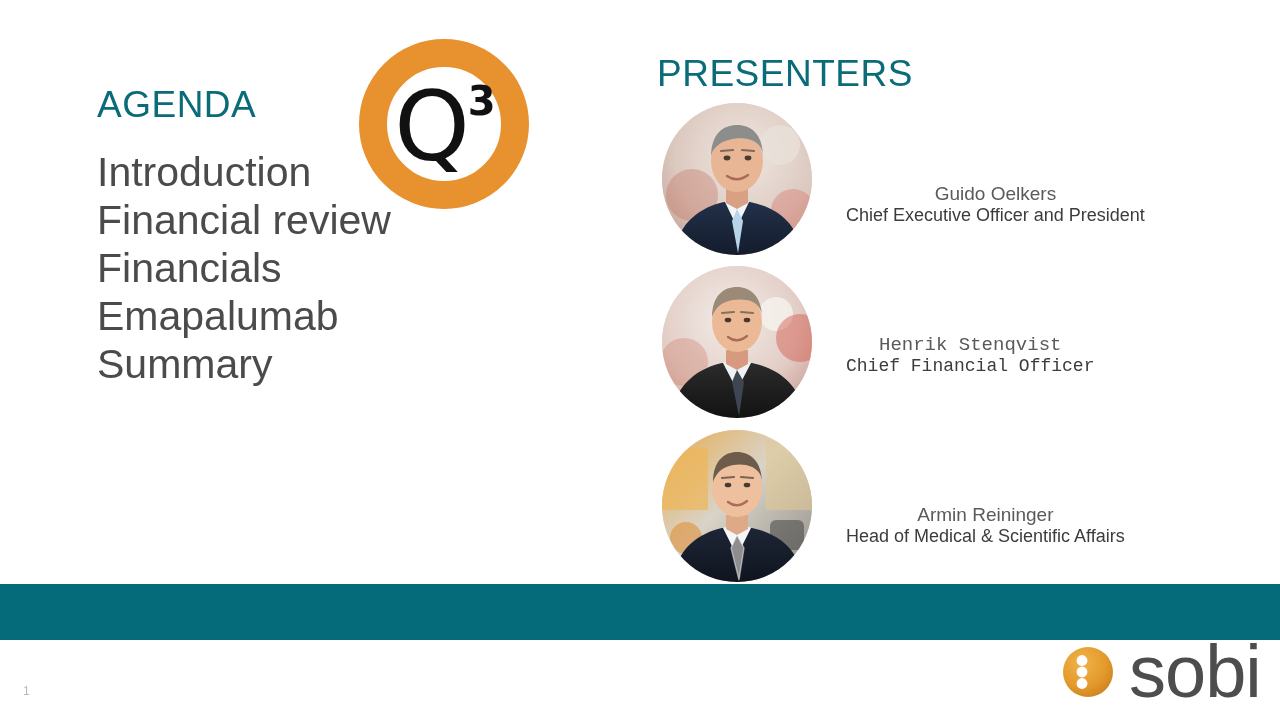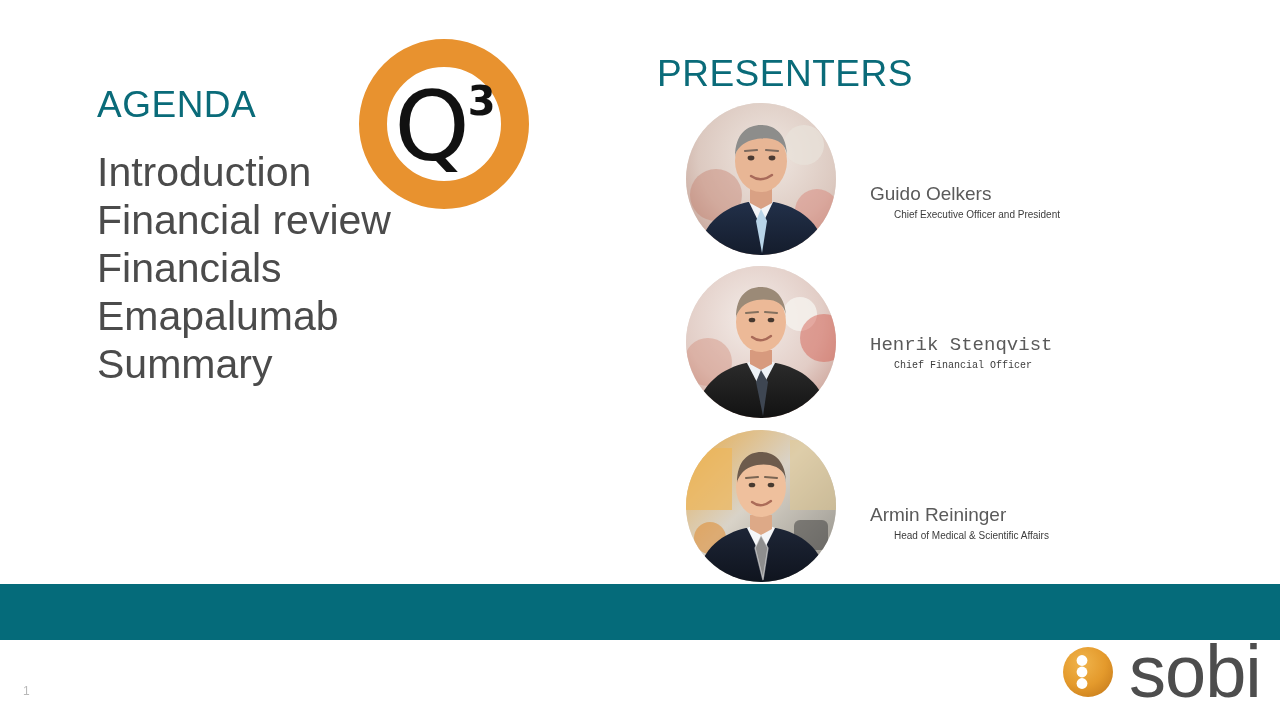--- a/index.html
+++ b/index.html
@@ -85,23 +85,24 @@
     vertical-align: super;
     line-height: 1;
     position: relative;
     top: -26px;
     left: 0px;
   }
 
   
   .presenter-row {
     position: absolute;
-    left: 686px;
+    left: 662px;
     display: flex;
     align-items: center;
+    text-align: center;
   }
   #presenter-0 { top: 103px; }
   #presenter-1 { top: 266px; font-family: Liberation Mono, monospace; }
   #presenter-2 { top: 430px; }
 
   .avatar {
     width: 150px;
     height: 152px;
     border-radius: 50%;
     overflow: hidden;
@@ -117,26 +118,25 @@
   }
   .presenter-name {
     color: #5a5a5a;
     font-size: 19px;
     font-weight: 400;
     line-height: 22px;
     white-space: nowrap;
   }
   .presenter-title {
     color: #3c3c3c;
-    font-size: 10px;
+    font-size: 18px;
     font-weight: 400;
     line-height: 16px;
     white-space: nowrap;
     margin-top: 2px;
-    margin-left: 24px;
   }
   #presenter-0 .presenter-text { margin-top: 44px; }
   #presenter-1 .presenter-text { margin-top: 20px; }
   #presenter-2 .presenter-text { margin-top: 32px; }
 
   
   #footer-bar {
     position: absolute;
     left: 0;
     top: 584px;

